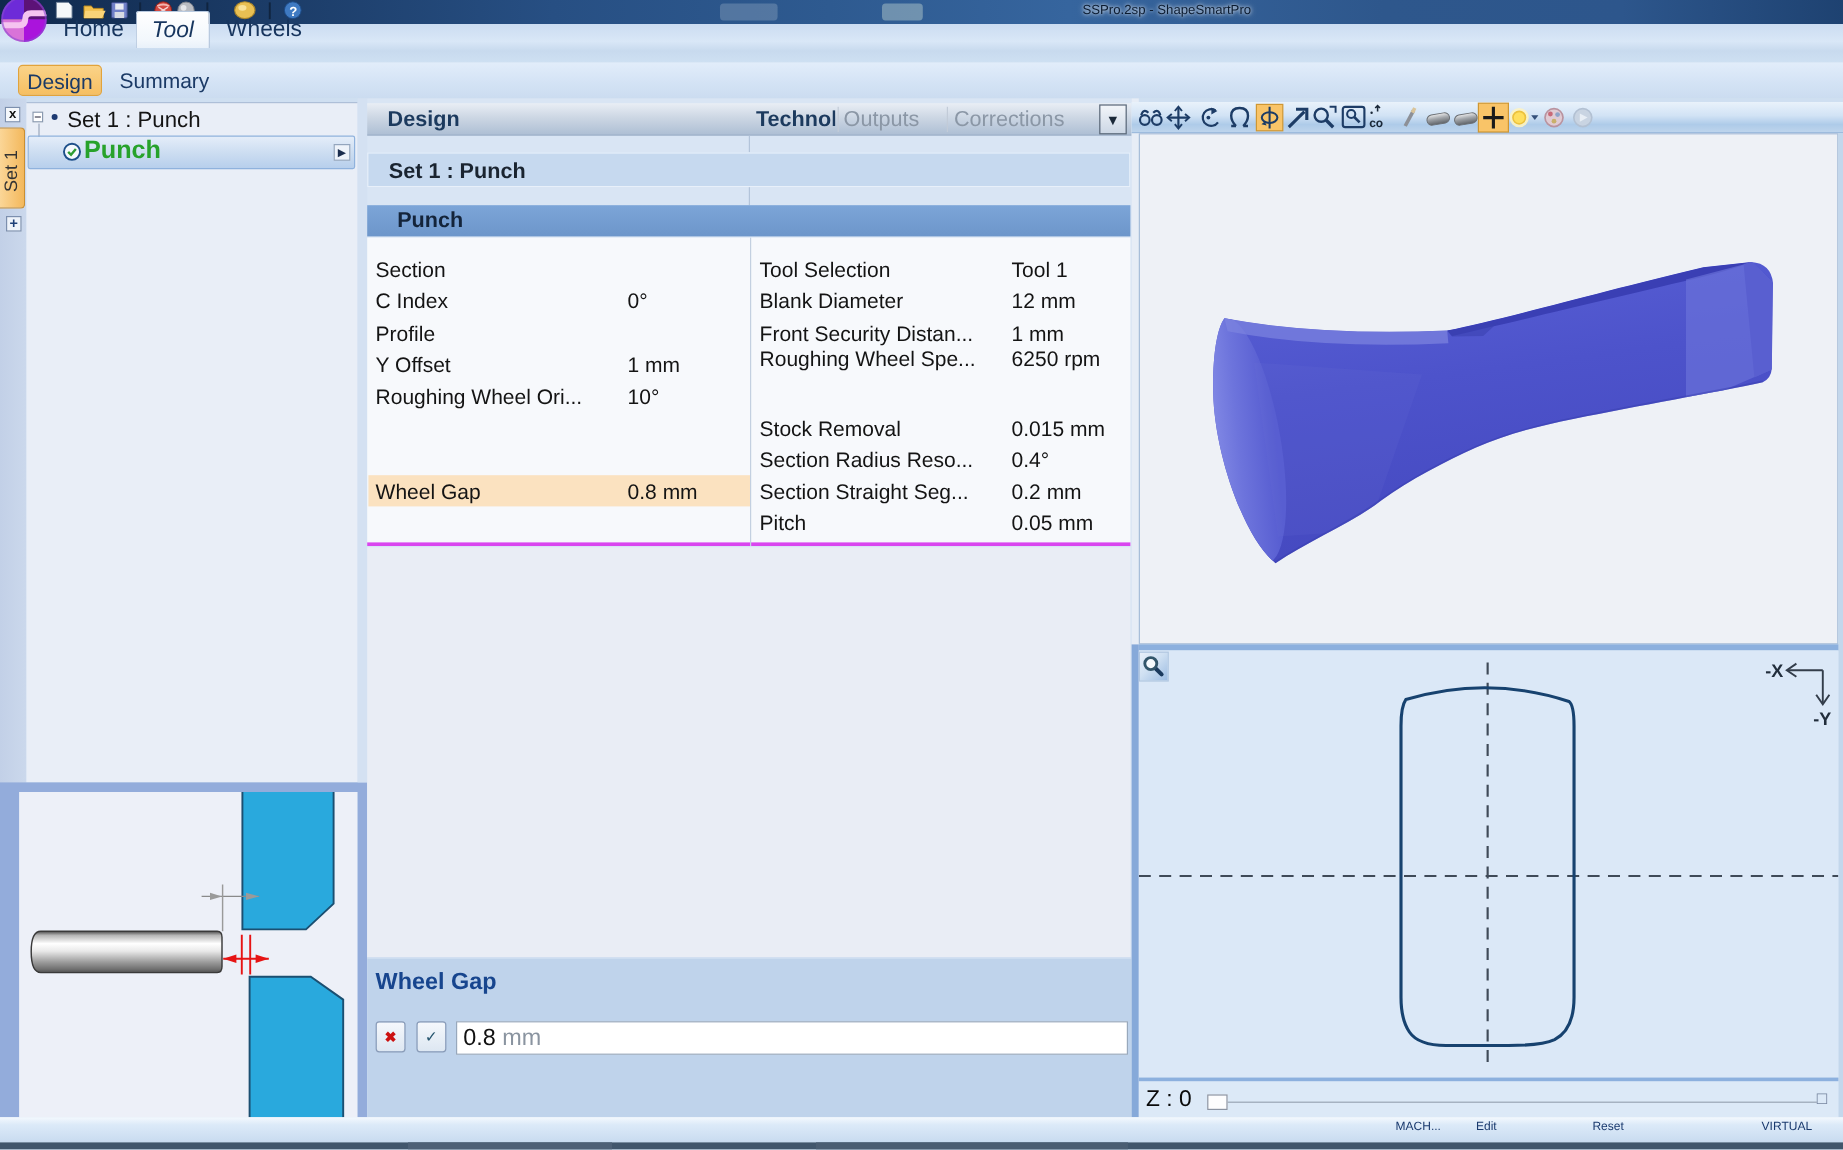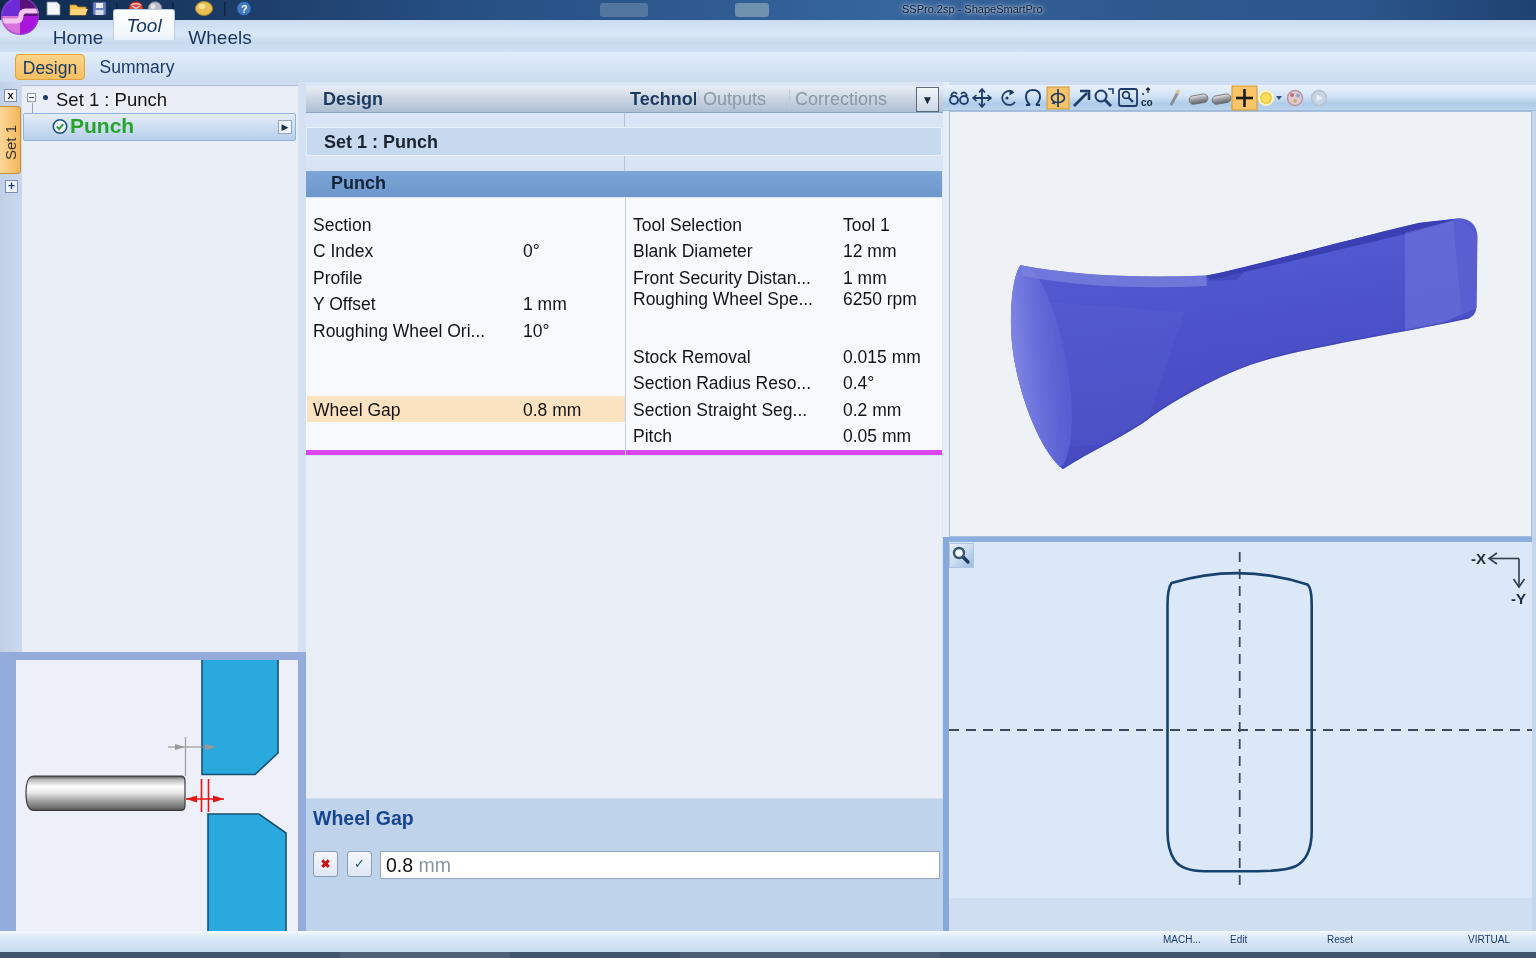--- a/index.html
+++ b/index.html
@@ -6,21 +6,21 @@
   html,body { width:1536px; height:958px; overflow:hidden; }
   body { font-family:"Liberation Sans", sans-serif; position:relative; background:#cfdeef; }
   .abs { position:absolute; }
   
   #titlebar { left:0; top:0; width:1536px; height:20px;
     background:linear-gradient(to right,#10294d 0%,#1b3b66 14%,#274f83 30%,#2e5a90 45%,#36659e 58%,#2e578c 75%,#2d568c 88%,#1e4271 100%); }
   #titletext { left:902px; top:3px; font-size:11px; color:#0b1b30; text-shadow:0 0 3px rgba(255,255,255,.9), 0 0 6px rgba(255,255,255,.6); }
   
   #tabrow { left:0; top:20px; width:1536px; height:32px;
     background:linear-gradient(to bottom,#cbdcf1 0%,#d9e7f7 45%,#c8daee 70%,#cee0f2 100%); }
-  .rtab { position:absolute; top:23px; height:29px; line-height:29px; font-size:19px; color:#17355e; text-align:center; }
+  .rtab { position:absolute; top:10px; height:29px; line-height:29px; font-size:19px; color:#17355e; text-align:center; }
   #tab-tool { top:9px; height:31px; line-height:32px; background:linear-gradient(to bottom,#ffffff, #f2f7fc 80%, #e9f1fa); border:1px solid #b9cadf; border-bottom:none; border-radius:3px 3px 0 0;font-style:italic; }
   
   #subrow { left:0; top:52px; width:1536px; height:30px;
     background:linear-gradient(to bottom,#e2edfa 0%,#d4e3f5 55%,#cbdcf0 100%); }
   .stab { position:absolute; top:54px; height:26px; line-height:26px; font-size:17.5px; color:#1b3a66; text-align:center; }
   #stab-design { background:linear-gradient(to bottom,#fad388 0%,#f6bf62 100%); border:1px solid #e2a33b; border-radius:4px; }
   
   #main { left:0; top:82px; width:1536px; height:849px; background:#cfdff1; }
   
   #sidestrip { left:0; top:0; width:22px; height:849px; background:linear-gradient(to right,#c2d0e7,#cbd8ec); }
@@ -45,21 +45,21 @@
     background:linear-gradient(to bottom,#e9eef5 0%,#cdd7e4 45%,#aebfd4 100%); border-bottom:1px solid #8fa3bd; }
   #mh-design { position:absolute; left:17px; top:3px; font-size:18px; font-weight:bold; color:#1c3a5e; }
   #mh-tabs { position:absolute; left:322px; top:0; width:315px; height:27px; }
   .mhtab { position:absolute; top:3px; font-size:18px; color:#8b97a6; }
   #mh-techno { left:2px; width:66px; overflow:hidden; font-weight:bold; color:#1c3a5e; }
   #mh-drop { position:absolute; left:610px; top:1px; width:23px; height:25px; background:linear-gradient(to bottom,#f2f5f9,#ccd7e5); border:1px solid #5a6878; color:#1a2838; font-size:12px; text-align:center; line-height:24px; }
   #setbar { left:0px; top:45px; width:636px; height:29px; background:#c6d9ef; border:1px solid #e8f0fa; }
   #setbar span { position:absolute; left:17px; top:4px; font-size:18px; font-weight:bold; color:#1a2430; }
   #punchbar { left:0px; top:89px; width:636px; height:26px; background:linear-gradient(to bottom,#7ca5d8,#6d96ca); }
   #punchbar span { position:absolute; left:25px; top:2px; font-size:18px; font-weight:bold; color:#14243a; }
-  #table { left:0px; top:116px; width:636px; height:257px; background:#f7f9fc; border-bottom:5px solid #d946ef; }
+  #table { left:0px; top:116px; width:636px; height:257px; background:#f7f9fc; border-bottom:3px solid #d946ef; }
   #filler { left:0px; top:374px; width:636px; height:342px; background:#e9edf5; }
   #tdivider { position:absolute; left:319px; top:0px; width:1px; height:257px; background:#c3d0e0; }
   .trow { position:absolute; height:26.4px; width:100%; font-size:17.5px; color:#141414; }
   .tl { position:absolute; left:7px; top:2px; white-space:nowrap; }
   .tv { position:absolute; left:217px; top:2px; white-space:nowrap; }
   .tr2 .tl { left:327px; }
   .tr2 .tv { left:537px; }
   #wheelgap-hl { position:absolute; left:1px; top:197.5px; width:318px; height:26.4px; background:#fbe2c0; }
   #wgsection { left:0; top:716px; width:637px; height:133px; background:#bfd3eb; border-top:1px solid #cfdff2; }
   #wgtitle { position:absolute; left:7px; top:8px; font-size:19.5px; font-weight:bold; color:#17458e; }
@@ -445,20 +445,26 @@
         <path d="M564.5,37 L570,45 L575.5,37" fill="none" stroke="#333d4a" stroke-width="1.6"></path>
         <text x="562" y="62" font-size="15" font-weight="bold" fill="#222e3c" font-family="Liberation Sans">-Y</text>
       </svg>
       <div class="abs" style="left:0px; top:1px; width:25px; height:25px; background:linear-gradient(135deg,#e8f0fa 0%,#cfe0f2 45%,#9cbce2 100%); border:1px solid #b0c6e0;">
         <svg width="23" height="23" viewBox="0 0 23 23">
           <line x1="12" y1="12" x2="18" y2="18" stroke="#1b3a5e" stroke-width="3.4" stroke-linecap="round"></line>
           <circle cx="9" cy="9" r="5" fill="#f6fafd" stroke="#33566b" stroke-width="2.4"></circle>
         </svg>
       </div>
     </div>
+    <div class="abs" id="zrow">
+      <div id="zlabel">Z : 0</div>
+      <div class="abs" style="left:57px; top:11px; width:17px; height:13px; background:#fdfdfe; border:1px solid #8a93a2;"></div>
+      <div class="abs" style="left:74px; top:17px; width:491px; height:1px; background:#9aa5b4;"></div>
+      <div class="abs" style="left:564px; top:8px; width:11px; height:14px; color:#7786a0; font-size:12px;">☐</div>
+    </div>
   </div>
 
   <div class="abs" id="statusbar">
     <div class="sbtext" style="left:1163px;">MACH...</div>
     <div class="sbtext" style="left:1230px;">Edit</div>
     <div class="sbtext" style="left:1327px;">Reset</div>
     <div class="sbtext" style="left:1468px;">VIRTUAL</div>
   </div>
   <div class="abs" id="taskbar">
     <div class="abs" style="left:340px; top:0; width:170px; height:6px; background:#4d6076;"></div>

